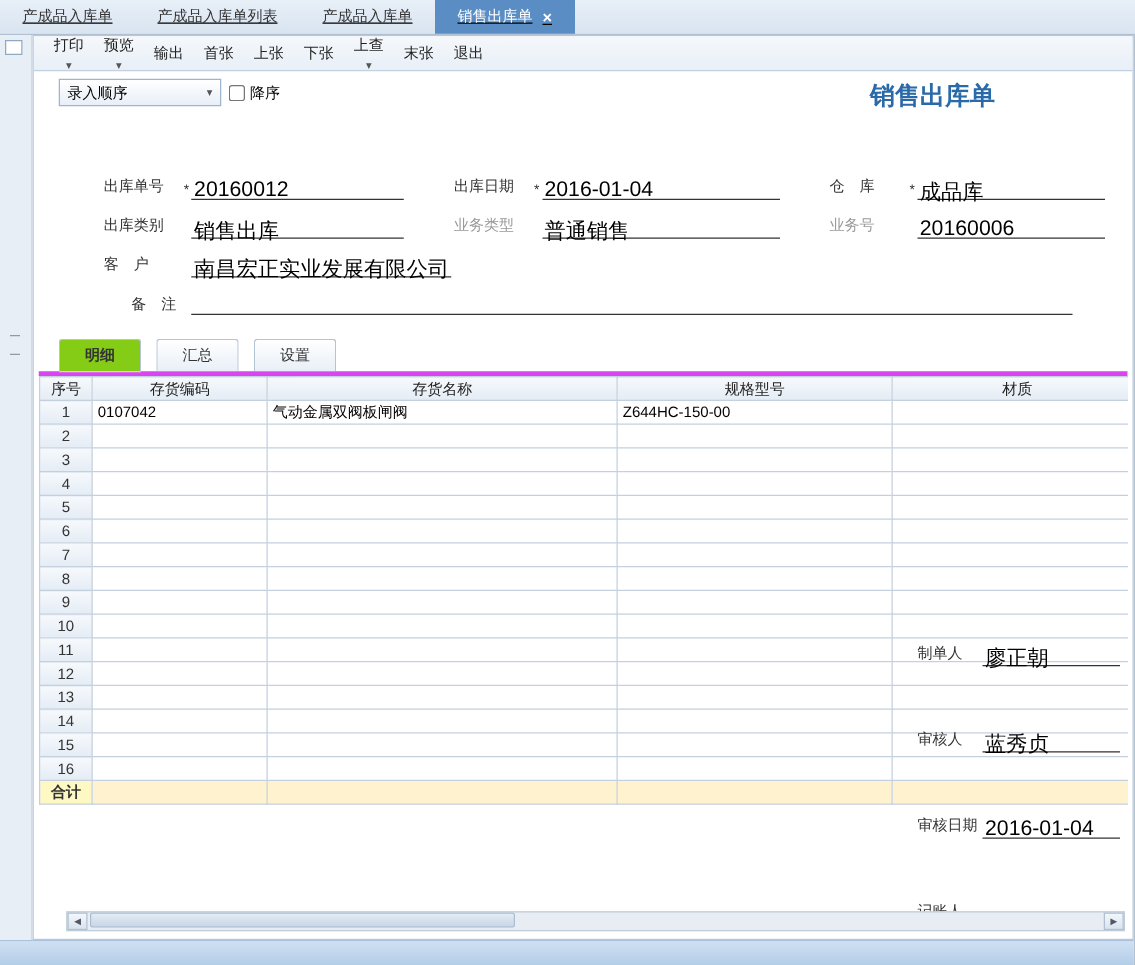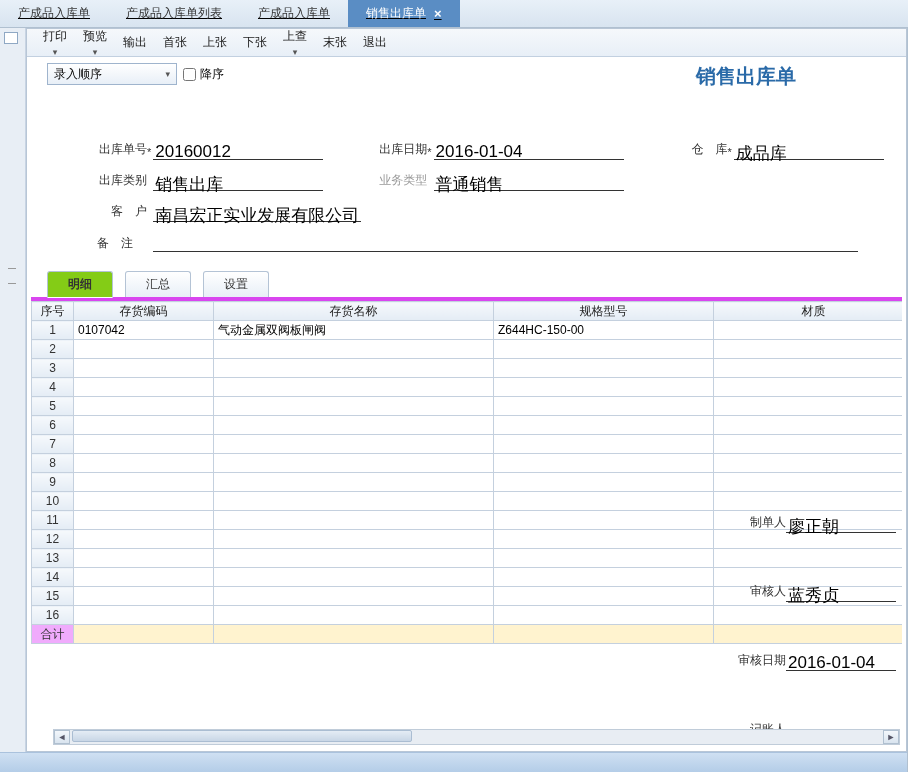--- a/index.html
+++ b/index.html
@@ -137,38 +137,38 @@
   display: flex;
   gap: 40px;
   margin-bottom: 12px;
 }
 .field {
   display: flex;
   align-items: flex-end;
 }
 .field .lbl {
   width: 64px;
-  text-align: right;
+  text-align: left;
   color: #333;
   font-size: 12px;
   padding-bottom: 2px;
 }
 .field .lbl.gray { color: #999; }
 .field .star { color: #333; margin: 0 2px 2px 0; font-size: 11px; }
 .field .val {
   min-width: 160px;
   border-bottom: 1px solid #333;
   padding: 0 2px 2px 2px;
   font-size: 17px;
   height: 18px;
 }
 .field.col1 .val { min-width: 170px; }
 .field.col2 .val { min-width: 190px; }
 .field.col3 .val { min-width: 150px; }
-.remarks-row { display: flex; align-items: flex-end; margin-top: 10px; padding-left: 14px;}
+.remarks-row { display: flex; align-items: flex-end; margin-top: 10px; padding-left: 14px; text-align: right;}
 .remarks-row .lbl { width: 56px; letter-spacing: 12px; color:#333; font-size:12px; }
 .remarks-row .val { flex: 1; border-bottom: 1px solid #333; height: 18px; margin-right: 20px;}
 .inner-tabs {
   margin: 8px 0 0 20px;
   display: flex;
   gap: 12px;
   align-items: flex-end;
 }
 .inner-tab {
   border: 1px solid #b4c3d5;
@@ -217,21 +217,21 @@
   text-align: center;
   width: 42px;
   color: #333;
 }
 table.grid col.c-seq { width: 42px; }
 table.grid col.c-code { width: 140px; }
 table.grid col.c-name { width: 280px; }
 table.grid col.c-spec { width: 220px; }
 table.grid col.c-mat { width: 200px; }
 tr.sum-row td { background: #fff3cf; }
-tr.sum-row td.rownum { background: #f0abfc; font-weight: normal;}
+tr.sum-row td.rownum { background: #fef9c3; font-weight: bold;}
 .footer-row {
   position: absolute;
   left: 56px; right: 10px; bottom: 11px;
   display: flex;
   gap: 50px;
   align-items: flex-end;
   flex-direction: column;
 }
 .footer-row .field .lbl { width: 52px; }
 .footer-row .field .val { min-width: 110px; }
@@ -358,20 +358,25 @@
       <div class="form-row">
         <div class="field col1">
           <span class="lbl">出库类别</span>
           <span class="star" style="visibility:hidden">*</span>
           <span class="val">销售出库</span>
         </div>
         <div class="field col2">
           <span class="lbl gray">业务类型</span>
           <span class="star" style="visibility:hidden">*</span>
           <span class="val">普通销售</span>
+        </div>
+        <div class="field col3">
+          <span class="lbl gray">业务号</span>
+          <span class="star" style="visibility:hidden">*</span>
+          <span class="val">20160006</span>
         </div>
       </div>
       <div class="form-row">
         <div class="field col3">
           <span class="lbl">客　户</span>
           <span class="star" style="visibility:hidden">*</span>
           <span class="val">南昌宏正实业发展有限公司</span>
         </div>
       </div>
       <div class="remarks-row">

